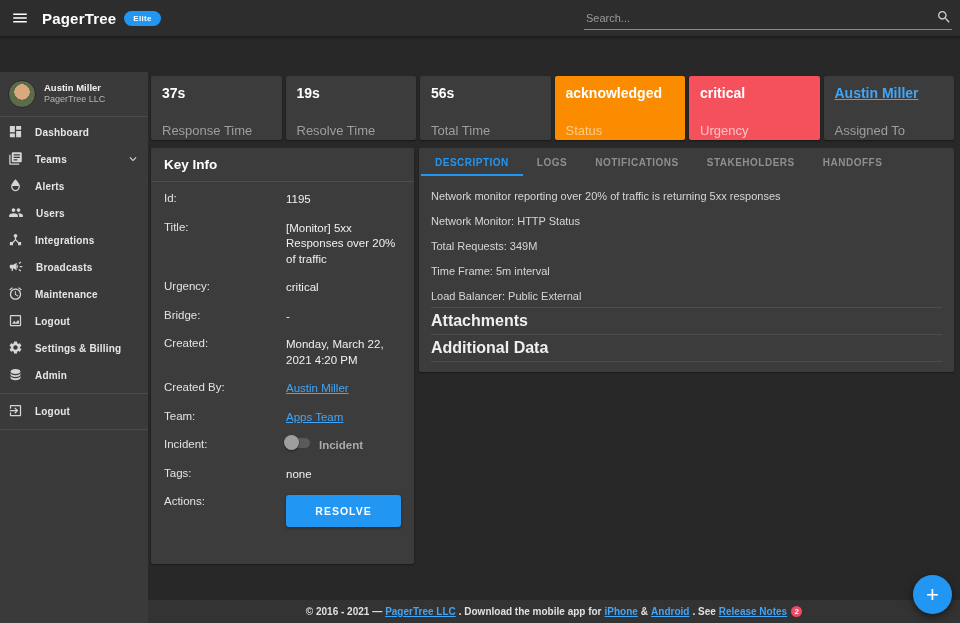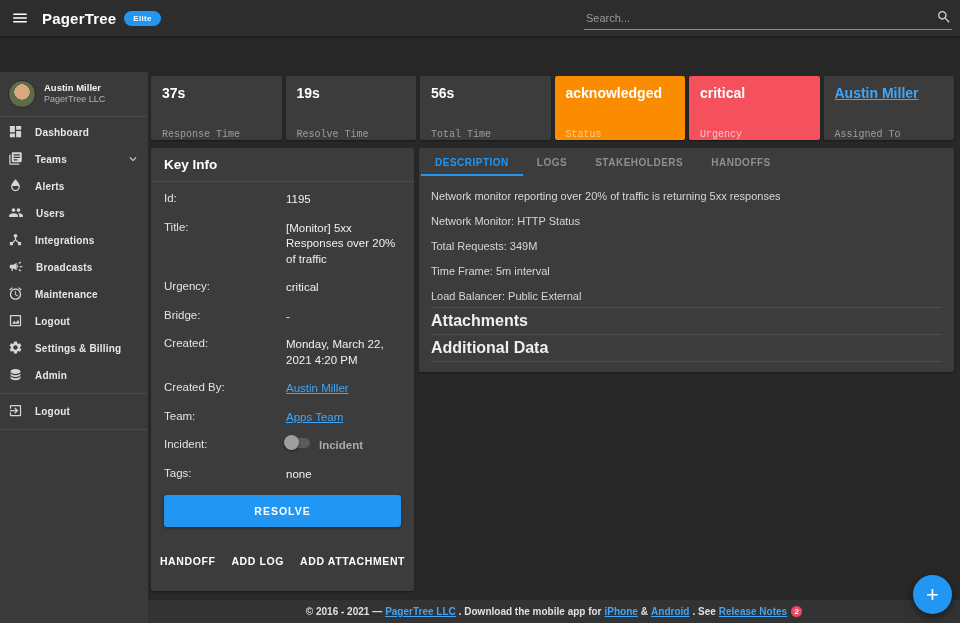--- a/index.html
+++ b/index.html
@@ -35,21 +35,21 @@
   .nav-chevron { margin-left:auto; }
   .nav-divider { border-top:1px solid #4a4a4a; margin:4px 0; }
 
   
   .main { flex:1; display:flex; flex-direction:column; min-width:0; background:#282828; }
   .main-scroll { flex:1; padding:4px 6px 0 3px; }
 
   .stats { display:grid; grid-template-columns:repeat(6,1fr); gap:4px; }
   .stat-card { background:#3c3c3c; border-radius:2px; height:64px; padding:9px 11px; box-shadow:0 1px 2px rgba(0,0,0,.4); }
   .stat-value { color:#fff; font-size:14px; font-weight:700; }
-  .stat-label { color:#9e9e9e; font-size:10px; margin-top:28px;font-family:Liberation Mono, monospace; }
+  .stat-label { color:#9e9e9e; font-size:13px; margin-top:22px; }
   .stat-card.orange { background:#fb8c00; }
   .stat-card.orange .stat-label { color:rgba(255,255,255,.55); }
   .stat-card.red { background:#f4515c; }
   .stat-card.red .stat-label { color:rgba(255,255,255,.65); }
   .stat-value.link { color:#42a5f5; text-decoration:underline; cursor:pointer; }
 
   .content { display:flex; gap:5px; margin-top:8px; align-items:flex-start; }
 
   
   .keyinfo { width:263px; flex-shrink:0; background:#3c3c3c; border-radius:2px; box-shadow:0 1px 2px rgba(0,0,0,.4); padding-bottom:24px; }
@@ -275,34 +275,31 @@
                       </span>
                     <span class="toggle-label">Incident</span>
                   </span>
                 </div>
               </div>
               <div class="ki-row mt">
                 <div class="ki-label">Tags:</div>
                 <div class="ki-value">none</div>
               </div>
               <div class="ki-row">
+                <div class="ki-label">Actions:</div>
                 <div class="ki-value"><button class="resolve-btn">RESOLVE</button></div>
               </div>
-            </div>
-            <div class="ki-actions">
-              <span class="ki-action">HANDOFF</span>
-              <span class="ki-action">ADD LOG</span>
-              <span class="ki-action">ADD ATTACHMENT</span>
             </div>
           </section>
 
           <section class="detail">
             <div class="tabs">
               <span class="tab active">DESCRIPTION</span>
               <span class="tab">LOGS</span>
+              <span class="tab">NOTIFICATIONS</span>
               <span class="tab">STAKEHOLDERS</span>
               <span class="tab">HANDOFFS</span>
             </div>
             <div class="detail-body">
               <div class="desc-line">Network monitor reporting over 20% of traffic is returning 5xx responses</div>
               <div class="desc-line">Network Monitor: HTTP Status</div>
               <div class="desc-line">Total Requests: 349M</div>
               <div class="desc-line">Time Frame: 5m interval</div>
               <div class="desc-line" style="margin-bottom:5px">Load Balancer: Public External</div>
               <div class="hr"></div>

